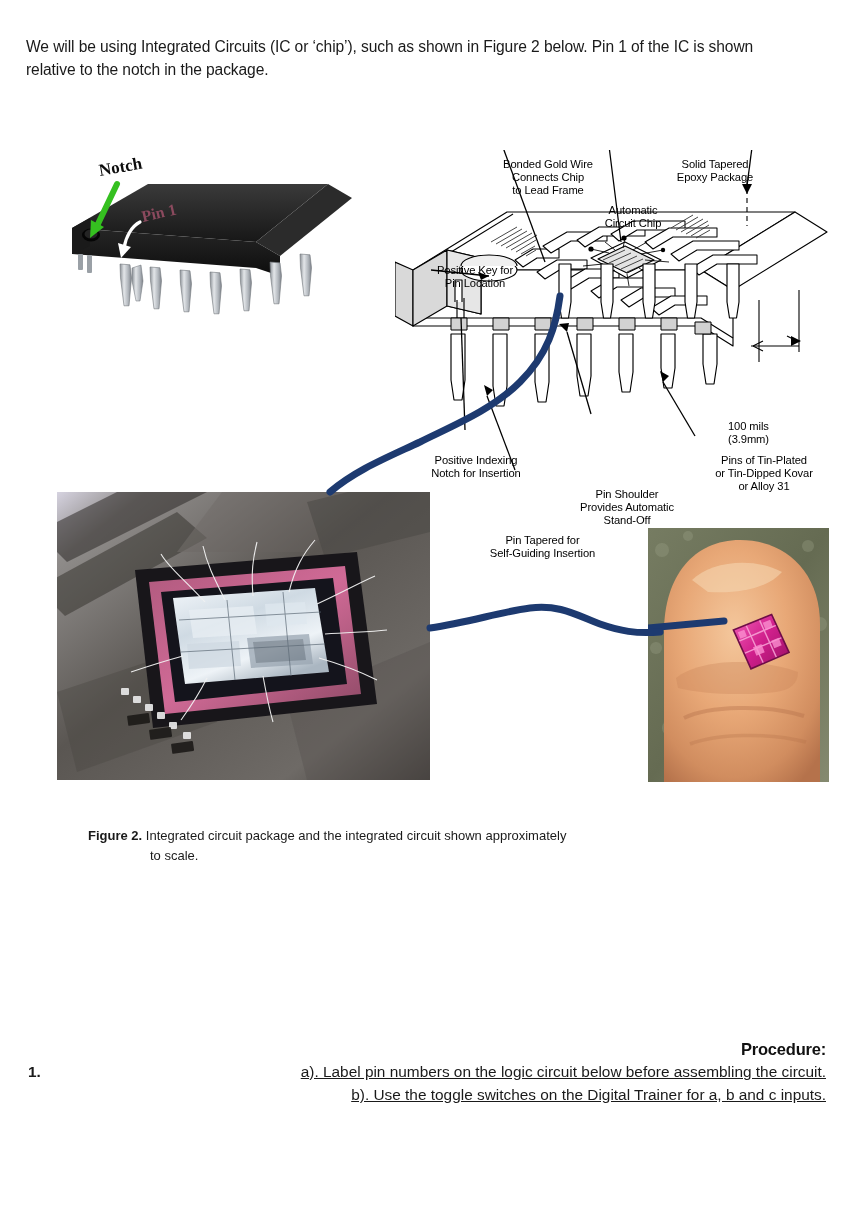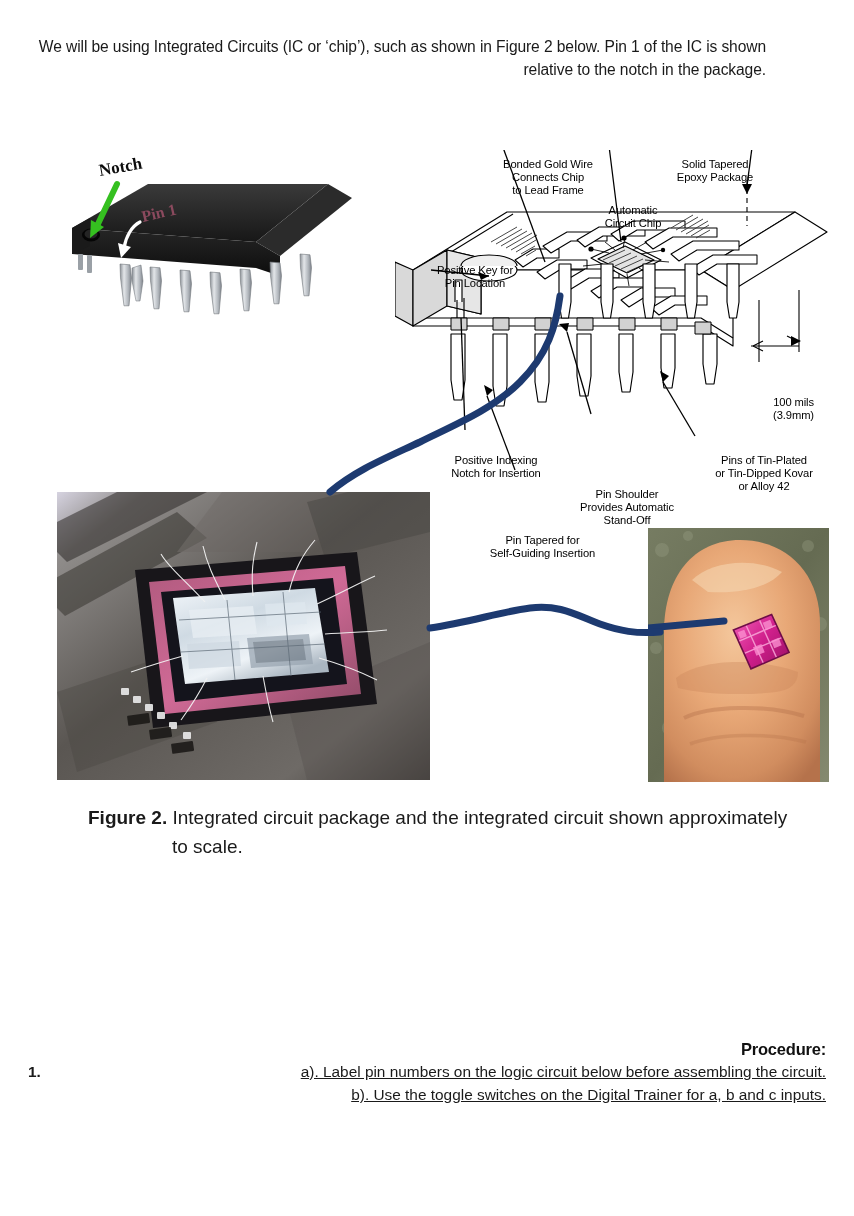--- a/index.html
+++ b/index.html
@@ -7,21 +7,20 @@
     width:854px;height:1216px;position:relative;overflow:hidden;
     font-family:"Liberation Sans", sans-serif;
     color:#131313;
   }
 
   
   #intro-paragraph{
     position:absolute;left:26px;top:36px;width:740px;
     font-size:15.6px;line-height:1.45;letter-spacing:-0.1px;
     color:#1a1a1a;
-    text-align:right;
   }
 
   
   #figure-2{position:absolute;left:0;top:130px;width:854px;height:740px;}
 
   
   #dip-photo{position:absolute;left:60px;top:20px;width:300px;height:190px;}
   #dip-photo svg{display:block;}
 
   
@@ -39,25 +38,25 @@
   
   .photo{position:absolute;overflow:hidden;}
   #die-photo{left:57px;top:362px;width:373px;height:288px;}
   #finger-photo{left:648px;top:398px;width:181px;height:254px;}
 
   
   #wire-layer{position:absolute;left:0;top:0;width:854px;height:740px;pointer-events:none;}
 
   
   #figure-caption{
-    position:absolute;left:88px;top:674px;width:700px;
-    font-size:19px;line-height:1.5;color:#1a1a1a;
+    position:absolute;left:88px;top:696px;width:700px;
+    font-size:13px;line-height:1.5;color:#1a1a1a;
   }
   #figure-caption .cap-lbl{font-weight:bold;}
-  #figure-caption .cap-line2{display:block;margin-left:84px;}
+  #figure-caption .cap-line2{display:block;margin-left:62px;}
 
   
   #procedure{position:absolute;left:26px;top:1040px;width:800px;text-align:right;}
   #procedure-heading{font-size:16.5px;font-weight:bold;color:#111;letter-spacing:-0.2px;}
   #procedure-list{margin:2px 0 0 0;padding:0;list-style:none;}
   #procedure-list li{position:relative;padding-left:28px;font-size:15.4px;line-height:1.47;color:#1a1a1a;}
   #procedure-list li .num{position:absolute;left:2px;top:0;font-weight:bold;}
   .sub-item{font-size:15.4px;line-height:1.47;color:#1a1a1a;margin-left:28px;text-decoration:underline;}
 </style>
 </head>
@@ -292,35 +291,35 @@
 
   <div class="callout" style="left:650px;top:28px;width:130px;">Solid Tapered
 Epoxy Package</div>
 
   <div class="callout" style="left:578px;top:74px;width:110px;">Automatic
 Circuit Chip</div>
 
   <div class="callout" style="left:414px;top:122px;width:122px;margin-top:12px;">Positive Key for
 Pin Location</div>
 
-  <div class="callout" style="left:421px;top:324px;width:150px;">Positive Indexing
+  <div class="callout" style="left:401px;top:324px;width:150px;">Positive Indexing
 Notch for Insertion</div>
 
   <div class="callout" style="left:460px;top:404px;width:165px;">Pin Tapered for
 Self-Guiding Insertion</div>
 
   <div class="callout" style="left:552px;top:358px;width:150px;">Pin Shoulder
 Provides Automatic
 Stand-Off</div>
 
   <div class="callout" style="left:688px;top:324px;width:152px;">Pins of Tin-Plated
 or Tin-Dipped Kovar
-or Alloy 42</div>
-
-  <div class="callout" style="left:728px;top:266px;width:86px;text-align:right;">100 mils
+or Alloy 31</div>
+
+  <div class="callout" style="left:728px;top:290px;width:86px;text-align:left;">100 mils
 (3.9mm)</div>
 
   <div class="photo" id="die-photo">
     <svg width="373" height="288" viewBox="0 0 373 288" xmlns="http://www.w3.org/2000/svg">
       <defs>
         <linearGradient id="boardBg" x1="0" y1="0" x2="1" y2="1">
           <stop offset="0" stop-color="#d6d3e0"></stop>
             <stop offset="0.12" stop-color="#8f8c8a"></stop>
           <stop offset="0.45" stop-color="#5a5652"></stop>
             <stop offset="0.8" stop-color="#6e6a66"></stop>

